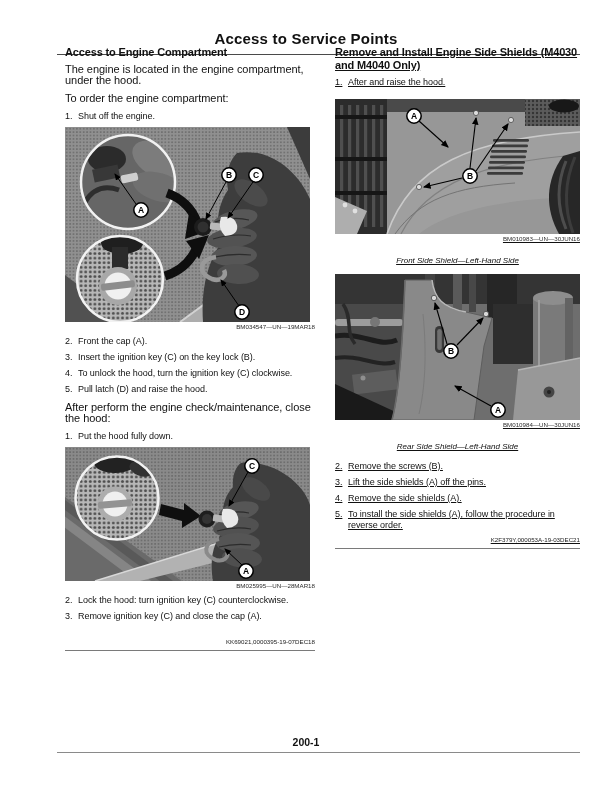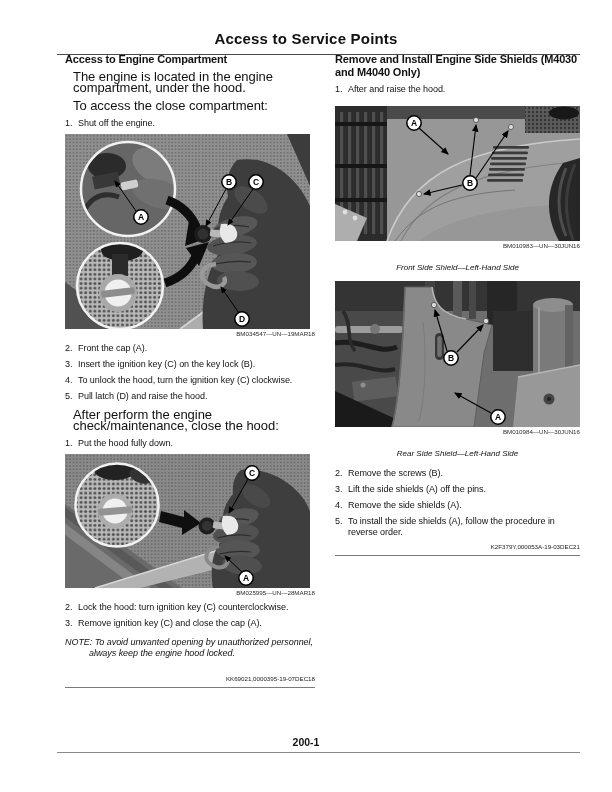--- a/index.html
+++ b/index.html
@@ -11,25 +11,25 @@
     position:absolute; top:30px; left:0; width:612px; text-align:center;
     font-size:15px; font-weight:700; letter-spacing:.2px;
   }
   .rule { position:absolute; background:#4a4a4a; }
   .header-rule { top:54px; left:57px; width:523px; height:1.2px; }
   .footer-rule { top:752px; left:57px; width:523px; height:1.4px; background:#8a8a8a; }
   .pagenum {
     position:absolute; top:736px; left:0; width:612px; text-align:center;
     font-size:10.5px; font-weight:700;
   }
-  .col { position:absolute; top:53px; }
+  .col { position:absolute; top:46px; }
   .col-left  { left:65px;  width:250px; }
-  .col-right { left:335px; width:245px; }
+  .col-right { left:335px; width:245px;text-decoration:underline; }
   h2.sec { font-size:11px; font-weight:700; line-height:13px; margin:0 0 5px; letter-spacing:-.15px; }
-  p.body { font-size:13px; line-height:11px; margin:0 8px 7px; letter-spacing:-.05px; }
+  p.body { font-size:11px; line-height:11px; margin:0 0 7px; letter-spacing:-.05px; }
   .step { display:flex; font-size:9px; line-height:11px; margin:0 0 5px; letter-spacing:-.05px; }
   .step .num { flex:none; width:13px; }
   .step .txt { flex:1; }
   .mb-lg { margin-bottom:7px; }
   .mb-xl { margin-bottom:11px; }
   .mt-sm { margin-top:3px; }
   .fig { margin:1px 0 6px; }
   .fig svg { display:block; }
   .figcap { font-size:6.2px; line-height:7px; color:#2b2b2b; text-align:right; margin-top:1px; letter-spacing:0; }
   .figsub { font-size:8px; line-height:10px; font-style:italic; text-align:center; margin-top:14px; }
@@ -42,21 +42,21 @@
 <body>
 
 <div class="page">
 
   <div class="title">Access to Service Points</div>
   <div class="rule header-rule"></div>
 
   <div class="col col-left">
     <h2 class="sec">Access to Engine Compartment</h2>
     <p class="body">The engine is located in the engine compartment, under the hood.</p>
-    <p class="body">To access the close compartment:</p>
+    <p class="body">To order the engine compartment:</p>
 
     <div class="step">
       <span class="num">1.</span>
       <span class="txt">Shut off the engine.</span>
     </div>
 
     <div class="fig">
       <svg viewBox="0 0 245 195" width="245" height="195">
         <defs>
           <pattern id="p1a" width="3.4" height="3.4" patternUnits="userSpaceOnUse">
@@ -235,21 +235,20 @@
 
     <div class="step">
       <span class="num">2.</span>
       <span class="txt">Lock the hood: turn ignition key (C) counterclockwise.</span>
     </div>
     <div class="step">
       <span class="num">3.</span>
       <span class="txt">Remove ignition key (C) and close the cap (A).</span>
     </div>
 
-    <p class="note"><span>NOTE:</span> <span>To avoid unwanted opening by unauthorized personnel, always keep the engine hood locked.</span></p>
 
     <div class="doccode">KK69021,0000395-19-07DEC18</div>
     <div class="endrule"></div>
   </div>
 
   <div class="col col-right">
     <h2 class="sec">Remove and Install Engine Side Shields (M4030 and M4040 Only)</h2>
 
     <div class="step mb-xl">
       <span class="num">1.</span>

